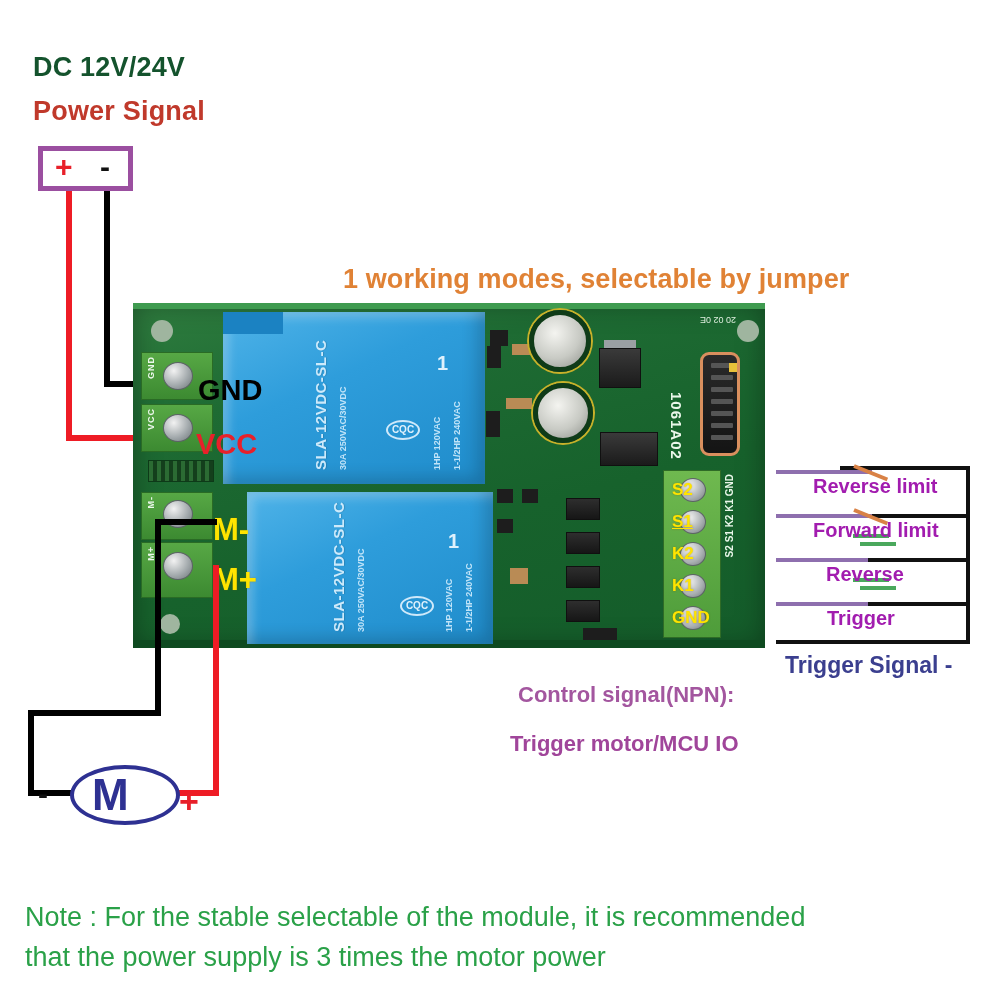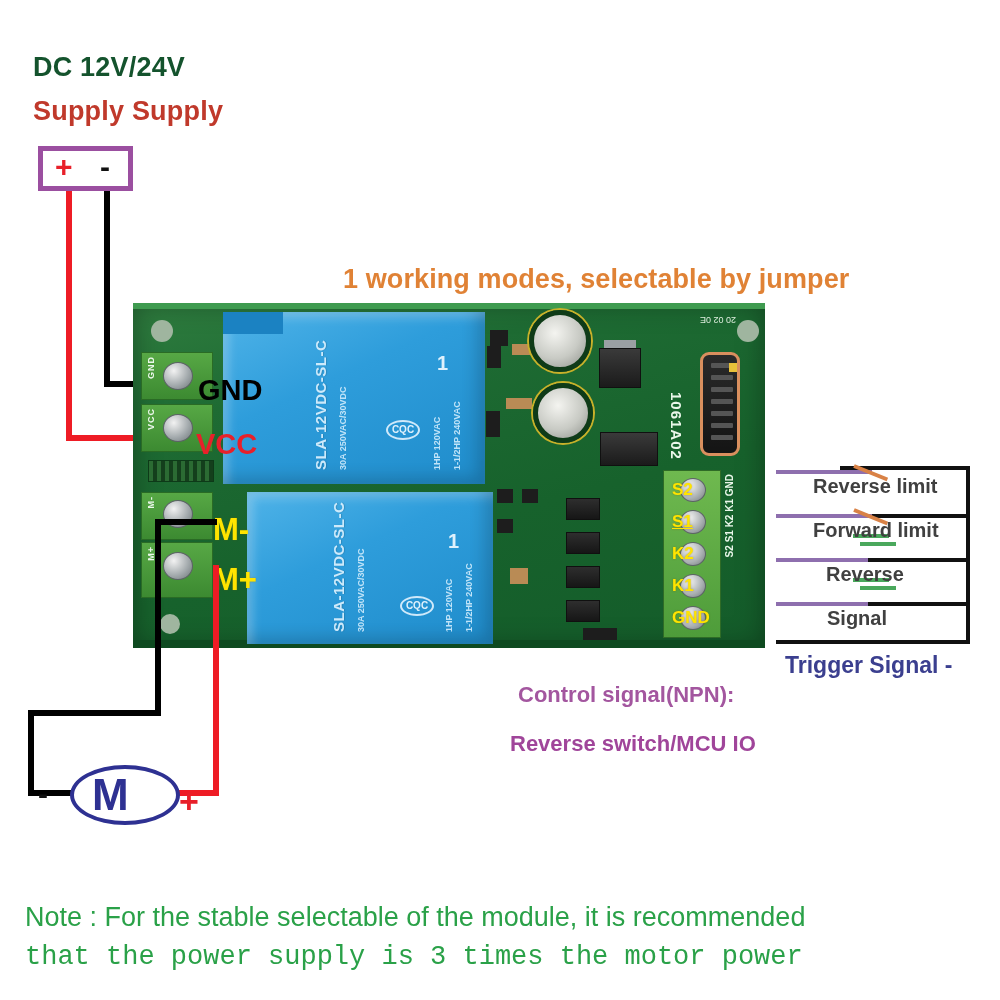--- a/index.html
+++ b/index.html
@@ -15,21 +15,21 @@
   .t-gnd{left:198px;top:374px;font-size:29px;font-weight:700;color:#000000;}
   .t-vcc{left:196px;top:428px;font-size:29px;font-weight:700;color:#e8202a;}
   .t-mminus{left:213px;top:512px;font-size:31px;font-weight:700;color:#ffe400;
             text-shadow:0 0 2px rgba(120,100,0,.45);}
   .t-mplus{left:213px;top:562px;font-size:31px;font-weight:700;color:#ffe400;
            text-shadow:0 0 2px rgba(120,100,0,.45);}
   .t-ctrl1{left:518px;top:682px;font-size:22px;font-weight:600;color:#a3569f;}
   .t-ctrl2{left:510px;top:731px;font-size:22px;font-weight:700;color:#a0459a;}
   .t-trig{left:785px;top:652px;font-size:23px;font-weight:700;color:#3b3f8f;}
   .t-note1{left:25px;top:902px;font-size:27px;font-weight:500;color:#2aa148;}
-  .t-note2{left:25px;top:942px;font-size:27px;font-weight:500;color:#2aa148;font-family:Liberation Mono, monospace;}
+  .t-note2{left:25px;top:942px;font-size:27px;font-weight:500;color:#2aa148;}
 
   
   .batt{left:38px;top:146px;width:95px;height:45px;border:5px solid #9b4fa0;box-sizing:border-box;background:#fff;}
   .batt-plus{left:55px;top:152px;font-size:30px;font-weight:700;color:#e8202a;line-height:30px;}
   .batt-minus{left:100px;top:152px;font-size:30px;font-weight:700;color:#111;line-height:30px;}
 
   
   .wire{background:#000;}
   .w-red{background:#ee1c25;}
   .w-blk{background:#000;}
@@ -183,21 +183,21 @@
   .sw-diag{height:4px;background:#d98246;transform-origin:left center;}
   .swd1{left:854px;top:464px;width:36px;transform:rotate(22deg);}
   .swd2{left:854px;top:508px;width:36px;transform:rotate(22deg);}
 
   .btn-g{background:#4aa85c;height:4px;}
   .bg1a{left:853px;top:534px;width:36px;}
   .bg1b{left:860px;top:542px;width:36px;}
   .bg2a{left:853px;top:578px;width:36px;}
   .bg2b{left:860px;top:586px;width:36px;}
 
-  .siglbl{font-size:20px;font-weight:600;color:#404040;white-space:nowrap;}
+  .siglbl{font-size:20px;font-weight:600;color:#a21caf;white-space:nowrap;}
   .sl1{left:813px;top:475px;}
   .sl2{left:813px;top:519px;}
   .sl3{left:826px;top:563px;}
   .sl4{left:827px;top:607px;}
 </style>
 </head>
 <body>
 
 <div class="abs wire w-red rw1"></div>
 <div class="abs wire w-red rw2"></div>
@@ -314,24 +314,24 @@
 <div class="abs wire w-blk mb4"></div>
 <div class="abs wire w-red mr1"></div>
 <div class="abs wire w-red mr2"></div>
 
 <div class="abs motor"></div>
 <div class="abs motor-m">M</div>
 <div class="abs motor-minus">-</div>
 <div class="abs motor-plus">+</div>
 
 <div class="abs t-supply">DC 12V/24V</div>
-<div class="abs t-supply2">Supply Supply</div>
+<div class="abs t-supply2">Power Signal</div>
 <div class="abs t-modes">1 working modes, selectable by jumper</div>
 <div class="abs t-ctrl1">Control signal(NPN):</div>
-<div class="abs t-ctrl2">Reverse switch/MCU IO</div>
+<div class="abs t-ctrl2">Trigger motor/MCU IO</div>
 <div class="abs t-note1">Note : For the stable selectable of the module, it is recommended</div>
 <div class="abs t-note2">that the power supply is 3 times the motor power</div>
 
 <div class="abs sig-top"></div>
 <div class="abs sig-right"></div>
 <div class="abs sig-div sd1"></div>
 <div class="abs sig-div sd2"></div>
 <div class="abs sig-div sd3"></div>
 <div class="abs sig-bottom"></div>
 
@@ -343,15 +343,15 @@
 <div class="abs sw-diag swd1"></div>
 <div class="abs sw-diag swd2"></div>
 <div class="abs btn-g bg1a"></div>
 <div class="abs btn-g bg1b"></div>
 <div class="abs btn-g bg2a"></div>
 <div class="abs btn-g bg2b"></div>
 
 <div class="abs siglbl sl1">Reverse limit</div>
 <div class="abs siglbl sl2">Forward limit</div>
 <div class="abs siglbl sl3">Reverse</div>
-<div class="abs siglbl sl4">Signal</div>
+<div class="abs siglbl sl4">Trigger</div>
 
 <div class="abs t-trig">Trigger Signal -</div>
 
 </body></html>

